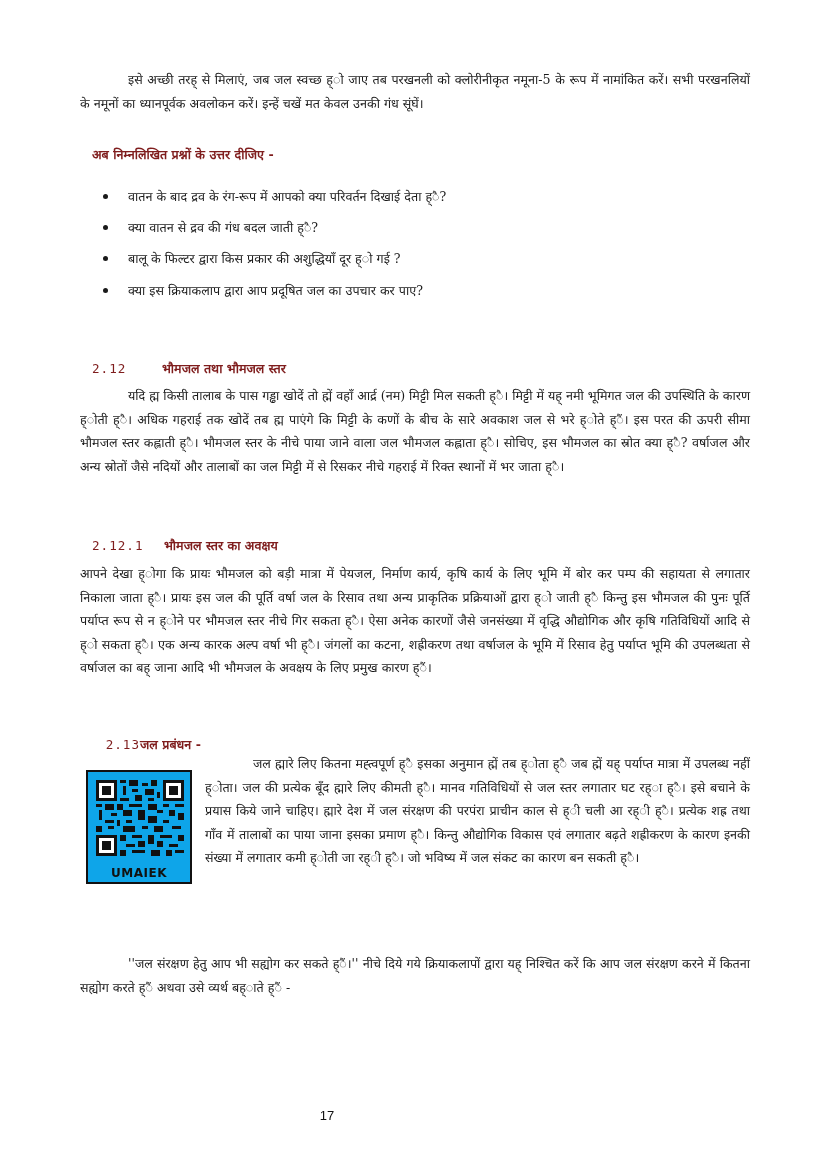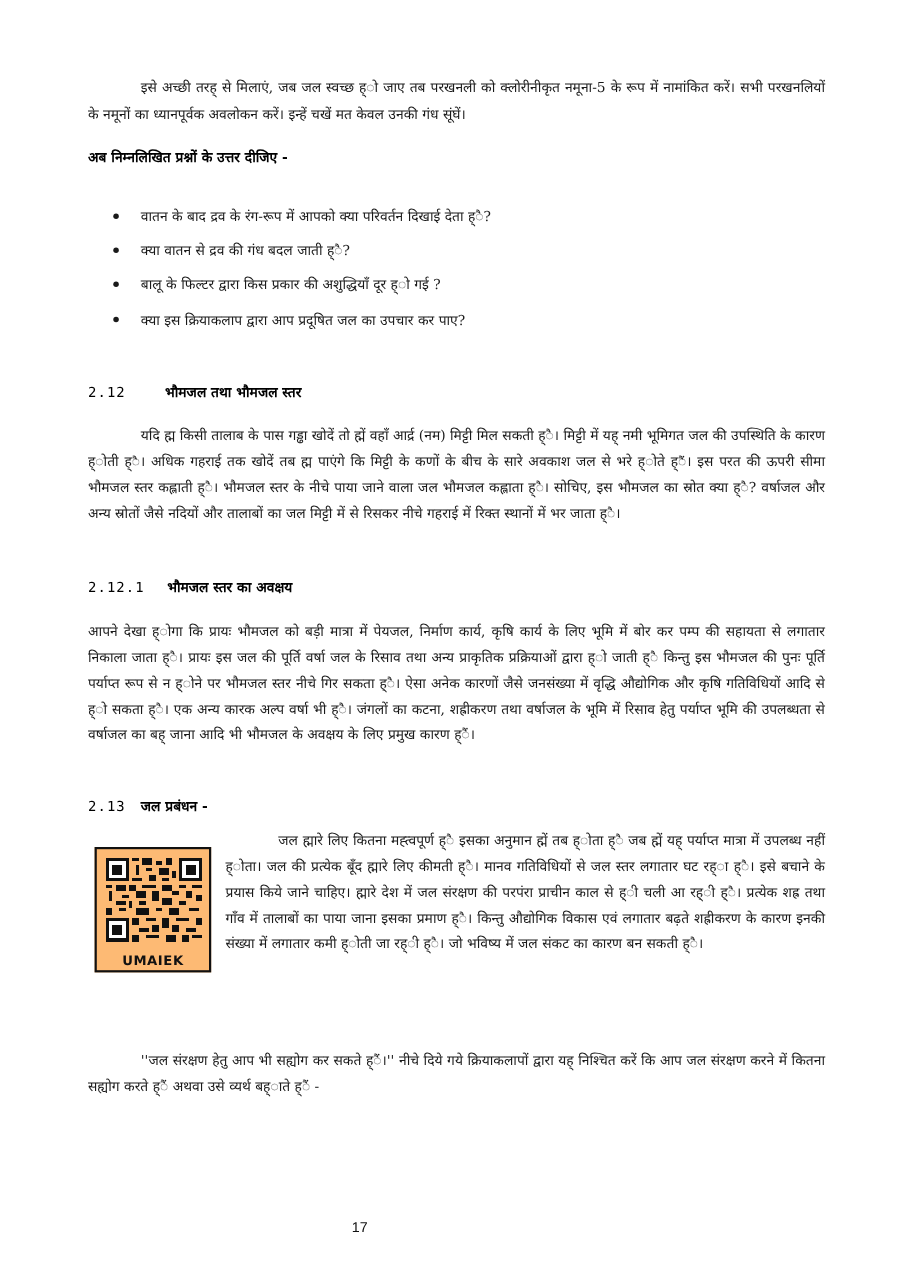--- a/index.html
+++ b/index.html
@@ -3,31 +3,31 @@
 <meta charset="utf-8">
 <style>
   html, body { margin: 0; padding: 0; background: #ffffff; }
   body { width: 827px; height: 1169px; position: relative; overflow: hidden;
          font-family: "DejaVu Serif", "Liberation Serif", serif; color: #1a1a1a; }
   .page { position: absolute; left: 0; top: 0; width: 827px; height: 1169px; }
   .para { position: absolute; left: 80px; width: 670px; font-size: 12.6px;
           line-height: 23.6px; text-align: justify; margin: 0; }
   .indent { text-indent: 48px; }
   .heading { position: absolute; left: 80px; font-family: "DejaVu Sans", "Liberation Sans", sans-serif;
-             font-size: 12.6px; font-weight: bold; color: #000000; margin: 0; white-space: nowrap; }
+             font-size: 12.6px; font-weight: bold; color: #7f1d1d; margin: 12px; white-space: nowrap; }
   .heading .num { font-family: "DejaVu Sans Mono", "Liberation Mono", monospace; font-weight: normal;
                   letter-spacing: 1px; display: inline-block; }
   .bullets { position: absolute; left: 100px; top: 184px; margin: 0; padding: 0; list-style: none;
              font-size: 12.6px; }
   .bullets li { height: 31.2px; line-height: 26px; display: flex; }
   .bullets .dot { width: 28px; flex: none; position: relative; }
   .bullets .dot::before { content: ""; position: absolute; left: 3px; top: 10px; width: 5px; height: 5px;
                           border-radius: 50%; background: #1a1a1a; }
   .qr-box { position: absolute; left: 86px; top: 770px; width: 106px; height: 114px;
-            border: 2px solid #111; box-sizing: border-box; background: #fdba74; }
+            border: 2px solid #111; box-sizing: border-box; background: #0ea5e9; }
   .qr-grid { position: absolute; left: 8px; top: 7px; width: 88px; height: 78px; }
   .qr-label { position: absolute; left: 0; right: 0; bottom: 2px; text-align: center;
               font-family: "DejaVu Sans", "Liberation Sans", sans-serif; font-weight: bold;
               font-size: 12px; letter-spacing: 0.5px; color: #111; }
   .wrap-para { position: absolute; left: 205px; width: 545px; font-size: 12.6px; line-height: 23.6px;
                text-align: justify; margin: 0; }
   .page-number { position: absolute; left: 0; width: 654px; top: 1108px; text-align: center;
                  font-family: "Liberation Sans", "DejaVu Sans", sans-serif; font-size: 13px; color: #111; }
 </style>
 </head>
@@ -62,21 +62,21 @@
     <span class="num" style="width:70px;">2.12</span><span>भौमजल तथा भौमजल स्तर</span>
   </p>
   <p class="para indent" style="top:384px;">यदि ह्म किसी तालाब के पास गड्ढा खोदें तो ह्में वहाँ आर्द्र (नम)  मिट्टी मिल सकती ह्ै। मिट्टी में यह् नमी भूमिगत जल की उपस्थिति के कारण ह्ोती ह्ै। अधिक गहराई तक खोदें तब ह्म पाएंगे कि मिट्टी के कणों के बीच के सारे अवकाश जल से भरे ह्ोते ह्ैं। इस परत की ऊपरी सीमा भौमजल स्तर कह्लाती ह्ै। भौमजल स्तर के नीचे पाया जाने वाला जल भौमजल कह्लाता ह्ै। सोचिए,  इस भौमजल का स्रोत क्या ह्ै?  वर्षाजल और अन्य स्रोतों जैसे नदियों और तालाबों का जल मिट्टी में से रिसकर नीचे गहराई में रिक्त स्थानों में भर जाता ह्ै।</p>
 
   <p class="heading" style="top:525px;">
     <span class="num" style="width:72px;">2.12.1</span><span>भौमजल स्तर का अवक्षय</span>
   </p>
   <p class="para" style="top:562px;">आपने देखा ह्ोगा कि प्रायः भौमजल को बड़ी मात्रा में पेयजल,  निर्माण कार्य,  कृषि कार्य के लिए भूमि में बोर कर पम्प की सहायता से लगातार निकाला जाता ह्ै। प्रायः इस जल की पूर्ति वर्षा जल के रिसाव तथा अन्य प्राकृतिक प्रक्रियाओं द्वारा ह्ो जाती ह्ै किन्तु इस भौमजल की पुनः पूर्ति पर्याप्त रूप से न ह्ोने पर भौमजल स्तर नीचे गिर सकता ह्ै। ऐसा अनेक कारणों जैसे जनसंख्या में वृद्धि औद्योगिक और कृषि गतिविधियों आदि से ह्ो सकता ह्ै। एक अन्य कारक अल्प वर्षा भी ह्ै। जंगलों का कटना,  शह्रीकरण तथा वर्षाजल के भूमि में रिसाव हेतु पर्याप्त भूमि की उपलब्धता से वर्षाजल का बह् जाना आदि भी भौमजल के अवक्षय के लिए प्रमुख कारण ह्ैं।</p>
 
   <p class="heading" style="top:724px;">
-    <span class="num" style="width:48px;">2.13</span><span>जल प्रबंधन -</span>
+    <span class="num" style="width:48px;text-align:right;">2.13</span><span>जल प्रबंधन -</span>
   </p>
 
   <div class="qr-box">
     <svg class="qr-grid" viewBox="0 0 29 25" shape-rendering="crispEdges">
       <g fill="#111">
         <rect x="0" y="0" width="7" height="7"></rect>
           <rect x="1" y="1" width="5" height="5" fill="#fff"></rect>
           <rect x="2" y="2" width="3" height="3"></rect>
         <rect x="22" y="0" width="7" height="7"></rect>
           <rect x="23" y="1" width="5" height="5" fill="#fff"></rect>

